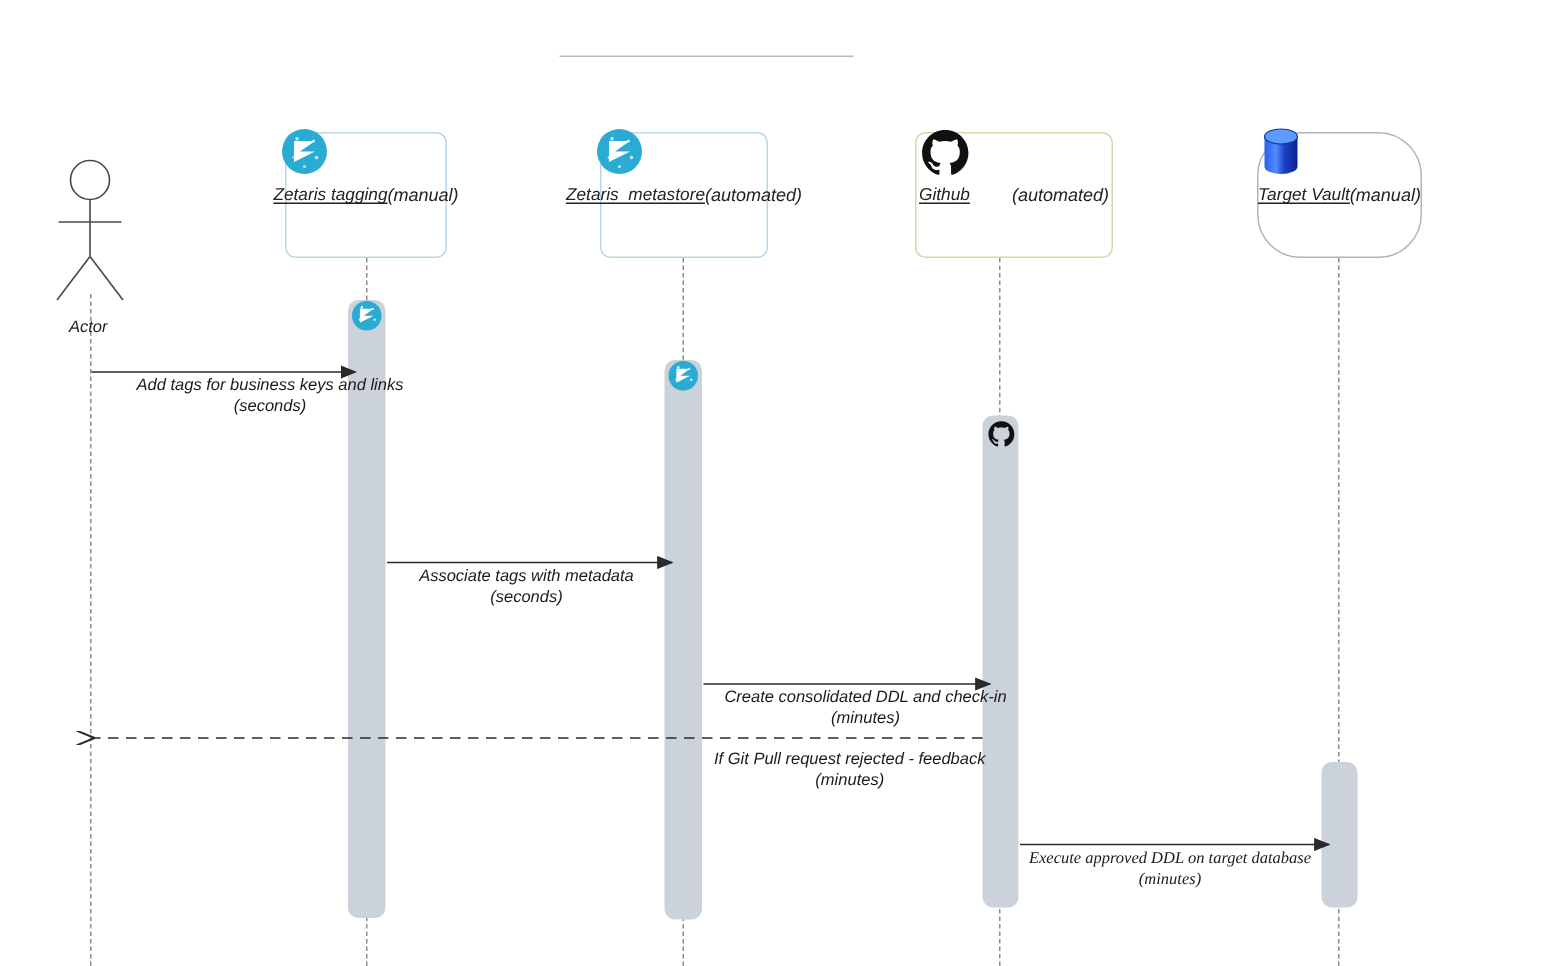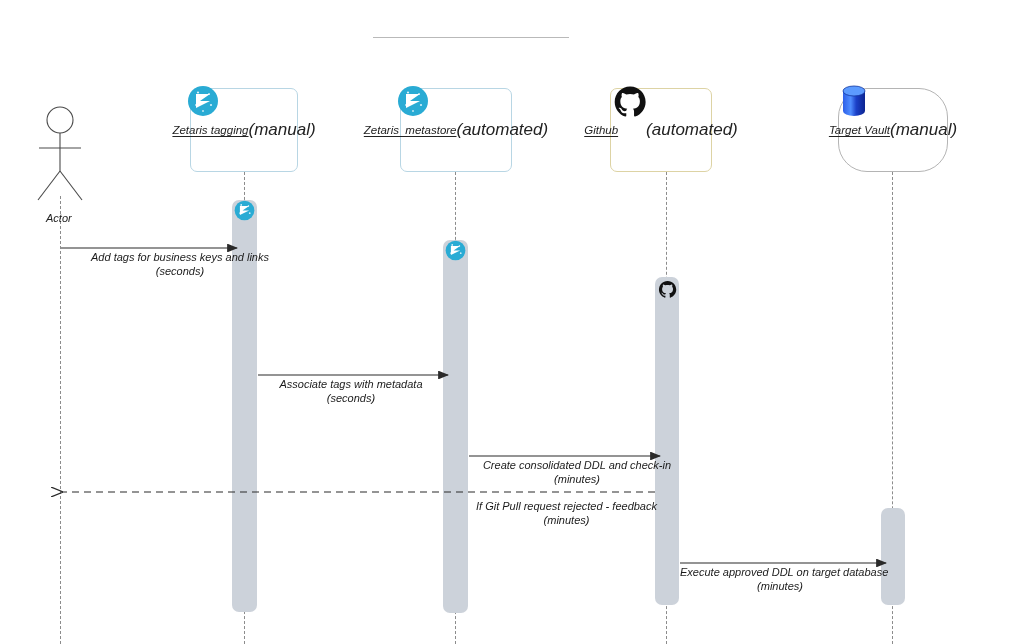--- a/index.html
+++ b/index.html
@@ -48,21 +48,21 @@
     font-style:italic;
     font-size:11.5px;
     color:#222222;
     text-decoration:underline;
     text-underline-offset:2px;
     white-space:pre;
     line-height:14px;
   }
   .p-sub{
     font-style:italic;
-    font-size:17px;
+    font-size:12px;
     color:#222222;
     line-height:14px;
   }
 
   
   .icon-abs{position:absolute;}
 
   
   .actor-label{
     position:absolute;
@@ -134,21 +134,21 @@
   <svg class="icon-abs" style="left:397px;top:85px;" width="32" height="32" viewBox="0 0 32 32">
     <circle cx="16" cy="16" r="15" fill="#29abd4"></circle>
     <path d="M9 9 H23 L13 16 H23 L9 23 Z" fill="#ffffff"></path>
     <circle cx="11" cy="7.5" r="1.1" fill="#ffffff" opacity=".85"></circle>
     <circle cx="22" cy="9" r="1" fill="#ffffff" opacity=".75"></circle>
     <circle cx="24" cy="20" r="1.1" fill="#ffffff" opacity=".8"></circle>
     <circle cx="9" cy="20" r="1" fill="#ffffff" opacity=".7"></circle>
     <circle cx="16" cy="26" r="1" fill="#ffffff" opacity=".7"></circle>
   </svg>
 
-  <div class="participant tan" style="left:610px;top:88px;width:102px;height:84px;gap:28px;">
+  <div class="participant tan" style="left:610px;top:88px;width:132px;height:84px;gap:28px;">
     <div class="p-name">Github</div>
     <div class="p-sub">(automated)</div>
   </div>
   <svg class="icon-abs" style="left:613px;top:85px;" width="34" height="34" viewBox="0 0 32 32">
     <path fill="#111111" d="M16 1.5C8 1.5 1.6 8 1.6 16c0 6.4 4.1 11.8 9.9 13.7.7.1 1-.3 1-.7v-2.5c-4 .9-4.9-1.9-4.9-1.9-.7-1.7-1.6-2.2-1.6-2.2-1.3-.9.1-.9.1-.9 1.5.1 2.2 1.5 2.2 1.5 1.3 2.2 3.4 1.6 4.2 1.2.1-.9.5-1.6.9-1.9-3.2-.4-6.5-1.6-6.5-7.1 0-1.6.5-2.9 1.5-3.9-.2-.4-.7-1.8.1-3.8 0 0 1.2-.4 4 1.5 1.2-.3 2.4-.5 3.6-.5s2.5.2 3.6.5c2.8-1.9 4-1.5 4-1.5.8 2 .3 3.4.1 3.8 1 1 1.5 2.3 1.5 3.9 0 5.5-3.3 6.7-6.5 7.1.5.5 1 1.3 1 2.7v4c0 .4.3.8 1 .7 5.8-1.9 9.9-7.3 9.9-13.7 0-8-6.4-14.5-14.4-14.5z"></path>
   </svg>
 
   <div class="participant grey" style="left:838px;top:88px;width:110px;height:84px;border-radius:29px;">
     <div class="p-name">Target Vault</div>
     <div class="p-sub">(manual)</div>
@@ -228,18 +228,18 @@
   <div class="msg-label" style="left:469px;top:458px;width:216px;">
     <span>Create consolidated DDL and check-in</span>
     <span class="sub">(minutes)</span>
   </div>
 
   <div class="msg-label" style="left:469px;top:499px;width:195px;">
     <span>If Git Pull request rejected - feedback</span>
     <span class="sub">(minutes)</span>
   </div>
 
-  <div class="msg-label" style="left:680px;top:565px;width:200px;">
+  <div class="msg-label" style="left:680px;top:565px;width:200px;font-family:Liberation Serif, serif;">
     <span>Execute approved DDL on target database</span>
     <span class="sub">(minutes)</span>
   </div>
 
 </div>
 
 </body></html>

